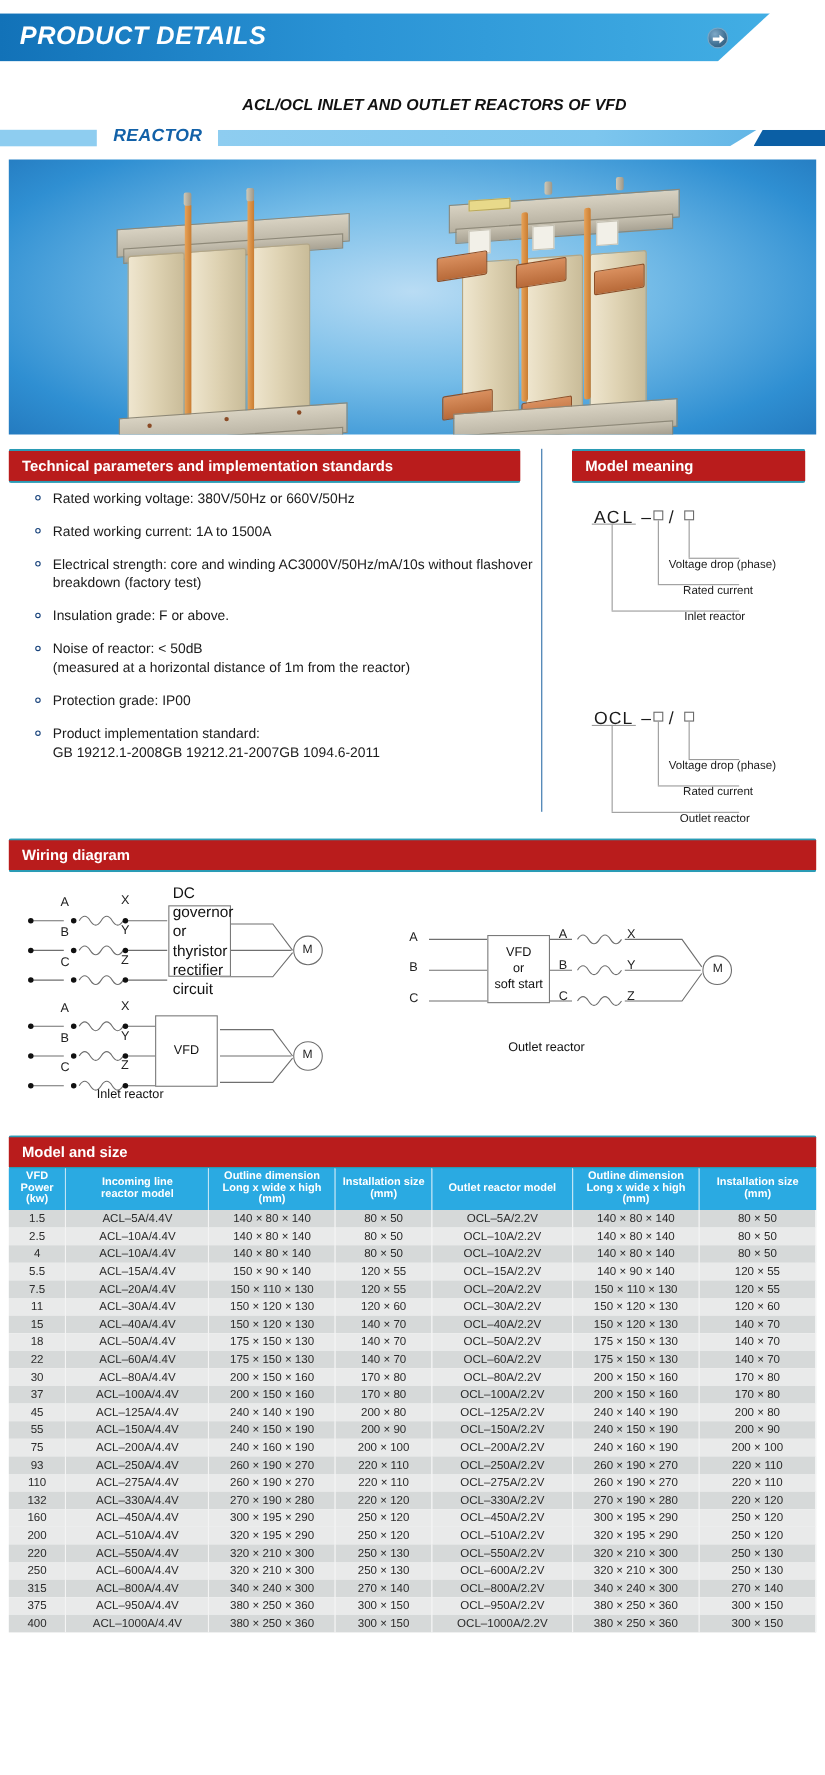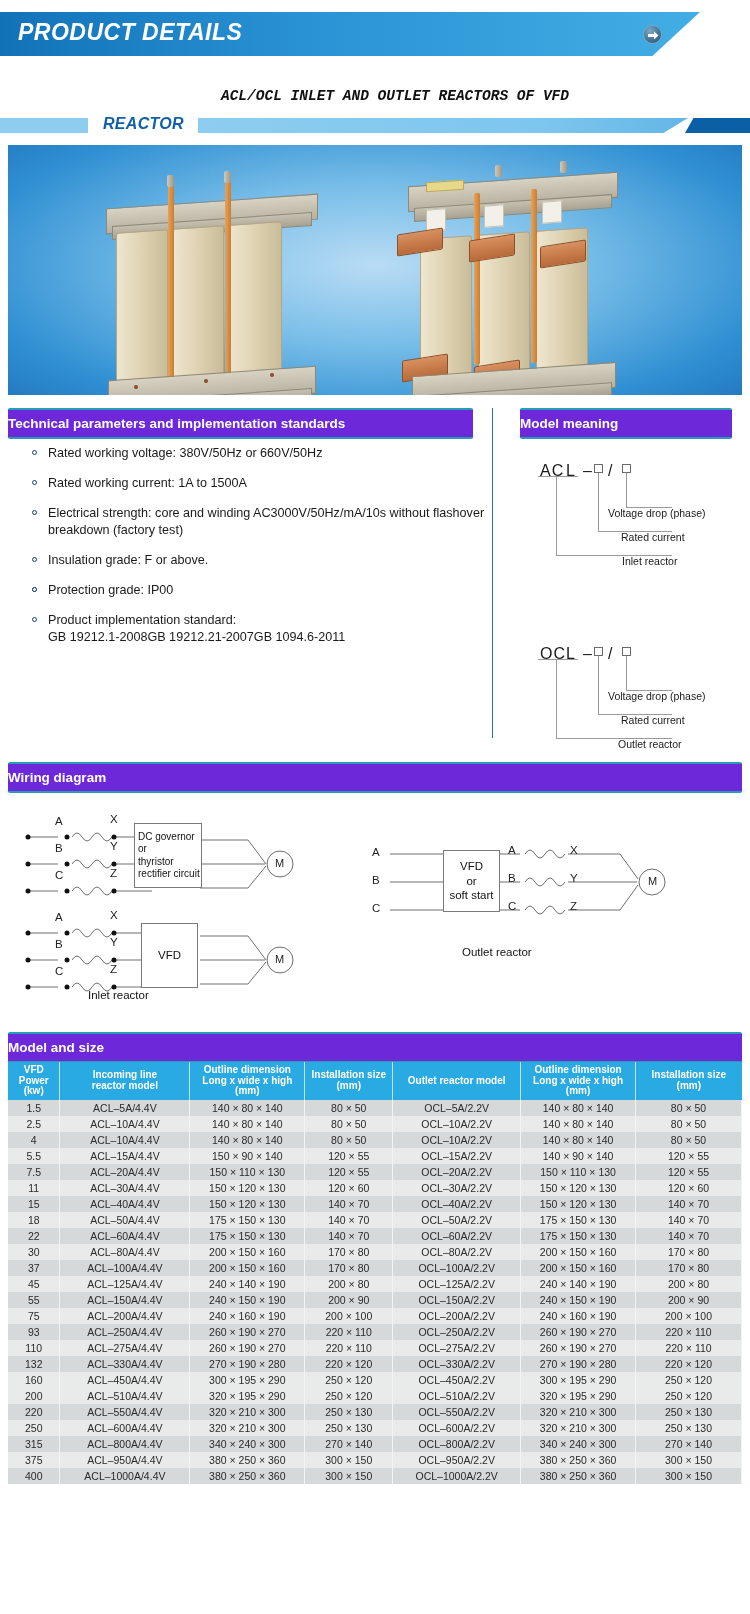--- a/index.html
+++ b/index.html
@@ -28,21 +28,21 @@
     width: 19px; height: 19px; border-radius: 50%;
     background: radial-gradient(circle at 35% 30%, #7fa9c8 0%, #3f6f92 60%, #2b536f 100%);
     border: 1px solid #7ba6c4;
   }
   .banner-arrow svg { position: absolute; left: 3px; top: 4px; }
 
   
   .subtitle {
     position: absolute; left: 0; top: 88px; width: 750px;
     text-align: center; padding-left: 40px;
-    font-style: italic; font-weight: bold; font-size: 14.5px; color: #111; font-family: Liberation Mono, monospace;
+    font-style: italic; font-weight: bold; font-size: 14.5px; color: #111;
   }
 
   
   .strip { position: absolute; left: 0; top: 115px; width: 742px; height: 22px; }
   .strip-a { position: absolute; left: 0; top: 3px; width: 88px; height: 15px; background: #8ecdf0; }
   .strip-label {
     position: absolute; left: 103px; top: 0px;
     font-weight: bold; font-size: 16px; font-style: italic; color: #1261a8;
     letter-spacing: 0.3px;
   }
@@ -90,23 +90,23 @@
     background: linear-gradient(to right, #cfc9b8, #9d9788);
   }
   .r-tag {
     position: absolute; background: #e8d98a; border: 1px solid #b9a85d;
   }
   .r-label-w { position: absolute; background: #f2f0e8; border: 1px solid #c6c2b4; }
 
   
   .sec {
     position: absolute;
-    background: #6d28d9; color: #fff;
+    background: #b91c1c; color: #fff;
     font-size: 13.5px; font-weight: bold;
-    padding: 6px 0 6px 0;
+    padding: 6px 0 6px 12px;
     border-top: 2px solid #2a9bb5;
     border-bottom: 2px solid #2a9bb5;
   }
   .sec.round { border-radius: 2px; }
 
   
   .tech-box { position: absolute; left: 8px; top: 408px; width: 465px; }
   .tech-list { position: absolute; left: 30px; top: 445px; width: 455px; }
   .tech-item {
     position: relative; padding-left: 18px; margin-bottom: 13px;
@@ -234,21 +234,22 @@
     <div class="r-frame-bot" style="left:408px; top:244px; width:196px; height:16px; background:linear-gradient(to bottom,#c6c0b0,#9e9889); transform:skewY(-4deg);"></div>
   </div>
 </div>
 
 <div class="sec round tech-box">Technical parameters and implementation standards</div>
 <div class="tech-list">
   <div class="tech-item"><span class="dot"></span><span>Rated working voltage: 380V/50Hz or 660V/50Hz</span></div>
   <div class="tech-item"><span class="dot"></span><span>Rated working current: 1A to 1500A</span></div>
   <div class="tech-item"><span class="dot"></span><span>Electrical strength: core and winding AC3000V/50Hz/mA/10s without flashover breakdown (factory test)</span></div>
   <div class="tech-item"><span class="dot"></span><span>Insulation grade: F or above.</span></div>
-  <div class="tech-item" style="white-space:pre-line;"><span class="dot"></span></div>
+  <div class="tech-item" style="white-space:pre-line;"><span class="dot"></span><span style="white-space:pre-line;">Noise of reactor: &lt; 50dB
+(measured at a horizontal distance of 1m from the reactor)</span></div>
   <div class="tech-item"><span class="dot"></span><span>Protection grade: IP00</span></div>
   <div class="tech-item"><span class="dot"></span><span style="white-space:pre-line;">Product implementation standard:
 GB 19212.1-2008GB 19212.21-2007GB 1094.6-2011</span></div>
 </div>
 
 <div class="vline"></div>
 
 <div class="sec round model-box">Model meaning</div>
 
 <div>
@@ -320,21 +321,21 @@
     <circle cx="104" cy="52" r="2.5" fill="#111"></circle>
     <circle cx="104" cy="79" r="2.5" fill="#111"></circle>
   <circle cx="270" cy="52" r="13" fill="#fff" stroke="#6f6f6f" stroke-width="1"></circle>
 </svg>
 <div class="wd-t" style="left:55px;  top:815px;">A</div>
 <div class="wd-t" style="left:55px;  top:842px;">B</div>
 <div class="wd-t" style="left:55px;  top:869px;">C</div>
 <div class="wd-t" style="left:110px; top:813px;">X</div>
 <div class="wd-t" style="left:110px; top:840px;">Y</div>
 <div class="wd-t" style="left:110px; top:867px;">Z</div>
-<div class="wd-box lft" style="left:134px; top:823px; width:68px; height:65px; white-space:pre-line; font-size:10px;">DC governor
+<div class="wd-box lft" style="left:153px; top:823px; width:57px; height:65px; white-space:pre-line; font-size:14px;">DC governor
 or
 thyristor rectifier circuit</div>
 <div class="wd-t" style="left:275px; top:857px; font-size:11px;">M</div>
 
 <svg width="330" height="110" style="position:absolute; left:10px; top:908px;">
   <g stroke="#6f6f6f" stroke-width="1" fill="none">
     <path d="M18 25 H48"></path>
       <path d="M62 25 q5 -8 10 0 t10 0 t10 0 t10 0"></path>
       <path d="M102 25 H142"></path>
     <path d="M18 52 H48"></path>

